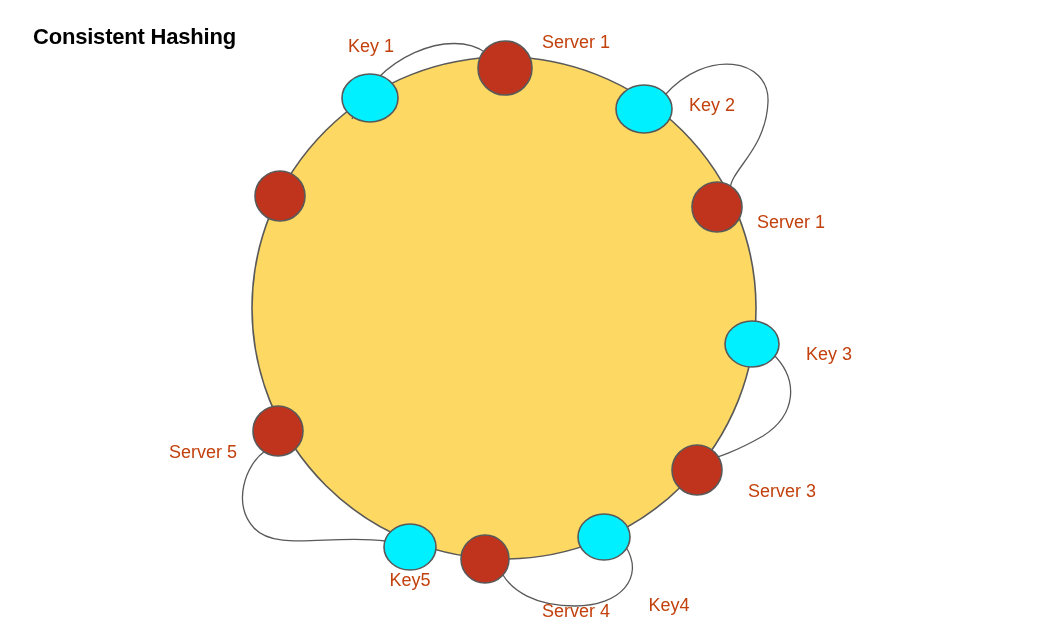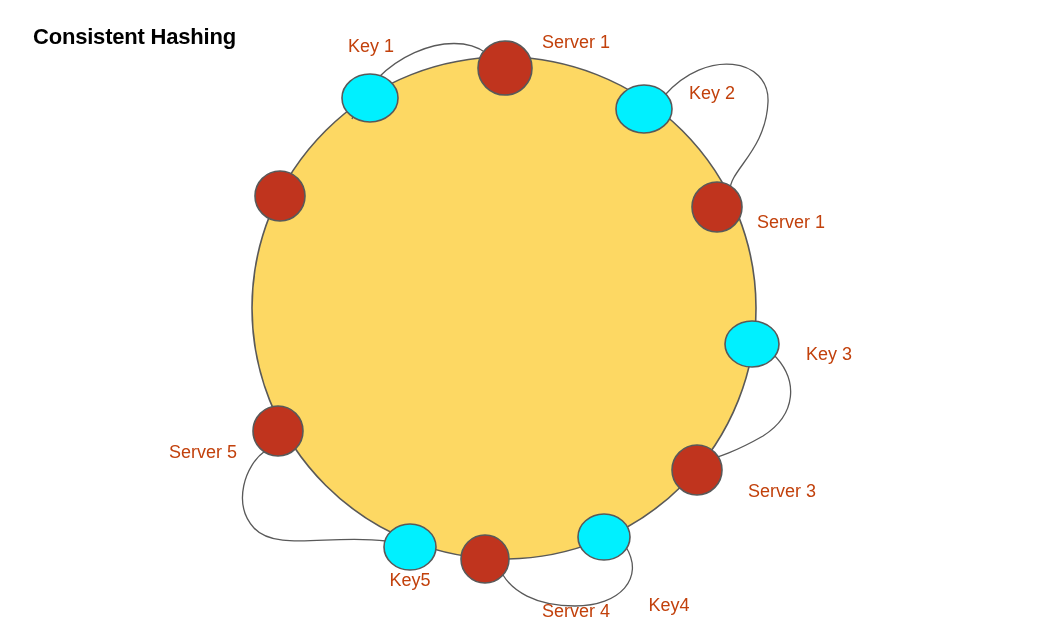--- a/index.html
+++ b/index.html
@@ -71,21 +71,21 @@
         <ellipse cx="278" cy="431" rx="25" ry="25" fill="#C0341E" stroke="#595959" stroke-width="1.6"></ellipse>
         <ellipse cx="280" cy="196" rx="25" ry="25" fill="#C0341E" stroke="#595959" stroke-width="1.6"></ellipse>
         <ellipse cx="370" cy="98" rx="28" ry="24" fill="#00F0FF" stroke="#595959" stroke-width="1.6"></ellipse>
       </g>
   </svg>
 
   <div class="diagram-title">Consistent Hashing</div>
 
   <div id="label-layer">
       <div class="node-label" style="left: 576px; top: 42px;">Server 1</div>
-      <div class="node-label" style="left: 712px; top: 93px;">Key 2</div>
+      <div class="node-label" style="left: 712px; top: 105px;">Key 2</div>
       <div class="node-label" style="left: 791px; top: 222px;">Server 1</div>
       <div class="node-label" style="left: 829px; top: 354px;">Key 3</div>
       <div class="node-label" style="left: 782px; top: 491px;">Server 3</div>
       <div class="node-label" style="left: 669px; top: 561px; margin-top: 44px;">Key4</div>
       <div class="node-label" style="left: 576px; top: 579px; margin-top: 32px;">Server 4</div>
       <div class="node-label" style="left: 410px; top: 580px;">Key5</div>
       <div class="node-label" style="left: 203px; top: 452px;">Server 5</div>
       <div class="node-label" style="left: 371px; top: 46px;">Key 1</div>
     </div>
 

